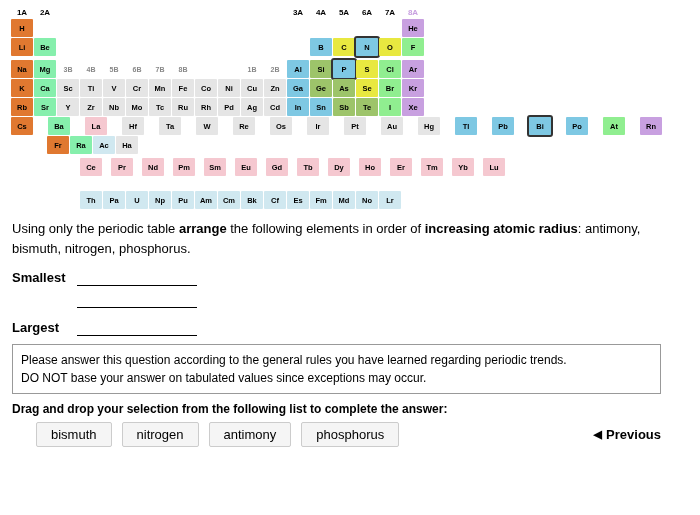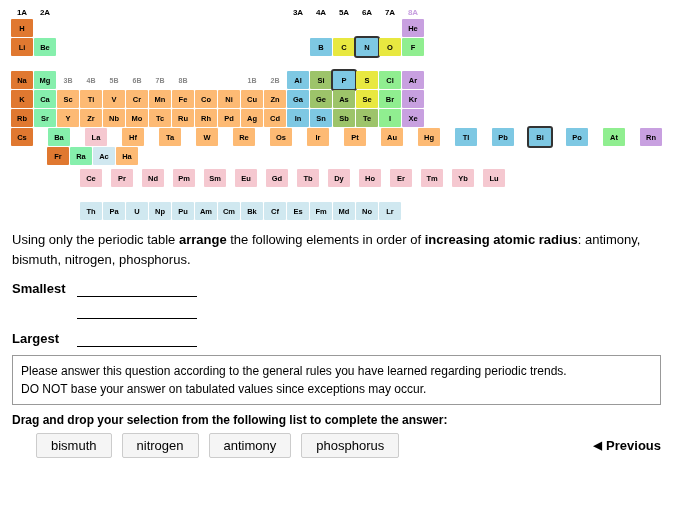--- a/index.html
+++ b/index.html
@@ -36,21 +36,21 @@
       font-weight: bold;
       color: #000;
       border-radius: 1px;
       min-width: 20px;
       height: 18px;
     }
 
     .cell.empty { background: transparent; }
     .cell.alkali { background: #e07830; color: #000; }
     .cell.alkaline { background: #86efac; color: #000; }
-    .cell.transition { background: #fdba74; color: #000; }
+    .cell.transition { background: #e5e5e5; color: #000; }
     .cell.post-transition { background: #7ec8e3; color: #000; }
     .cell.metalloid { background: #9dc46a; color: #000; }
     .cell.nonmetal { background: #e8e840; color: #000; }
     .cell.halogen { background: #90ee90; color: #000; }
     .cell.noble { background: #c8a0e0; color: #000; text-align: right; }
     .cell.lanthanide { background: #f5c8d0; color: #000; }
     .cell.actinide { background: #d0e8f0; color: #000; }
     .cell.highlighted { background: #7ec8e3; outline: 2px solid #333; }
 
     
@@ -188,21 +188,21 @@
         <div class="cell empty"></div>
         <div class="cell empty"></div>
         <div class="cell empty"></div>
         <div class="cell empty"></div>
         <div class="cell empty"></div>
         <div class="cell empty"></div>
         <div class="cell empty"></div>
         <div class="cell noble">He</div>
       </div>
 
-      <div style="display:grid;grid-template-columns:22px 22px 22px 22px 22px 22px 22px 22px 22px 22px 22px 22px 22px 22px 22px 22px 22px 22px;gap:1px;margin-bottom:15px;">
+      <div style="display:grid;grid-template-columns:22px 22px 22px 22px 22px 22px 22px 22px 22px 22px 22px 22px 22px 22px 22px 22px 22px 22px;gap:1px;margin-bottom:4px;">
         <div class="cell alkali">Li</div>
         <div class="cell alkaline">Be</div>
         <div class="cell empty"></div>
         <div class="cell empty"></div>
         <div class="cell empty"></div>
         <div class="cell empty"></div>
         <div class="cell empty"></div>
         <div class="cell empty"></div>
         <div class="cell empty"></div>
         <div class="cell empty"></div>

